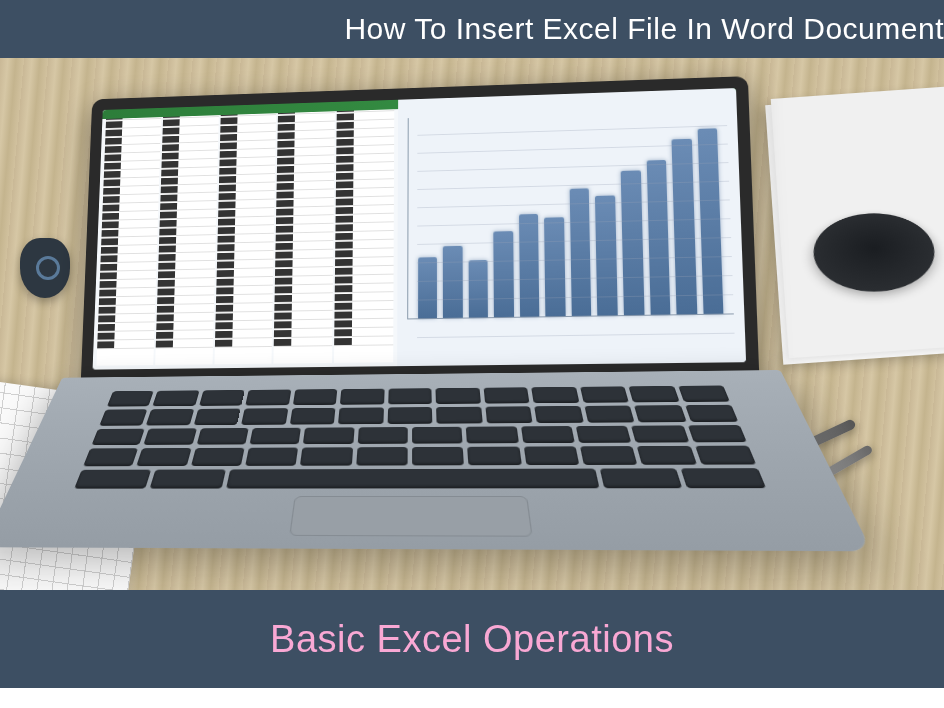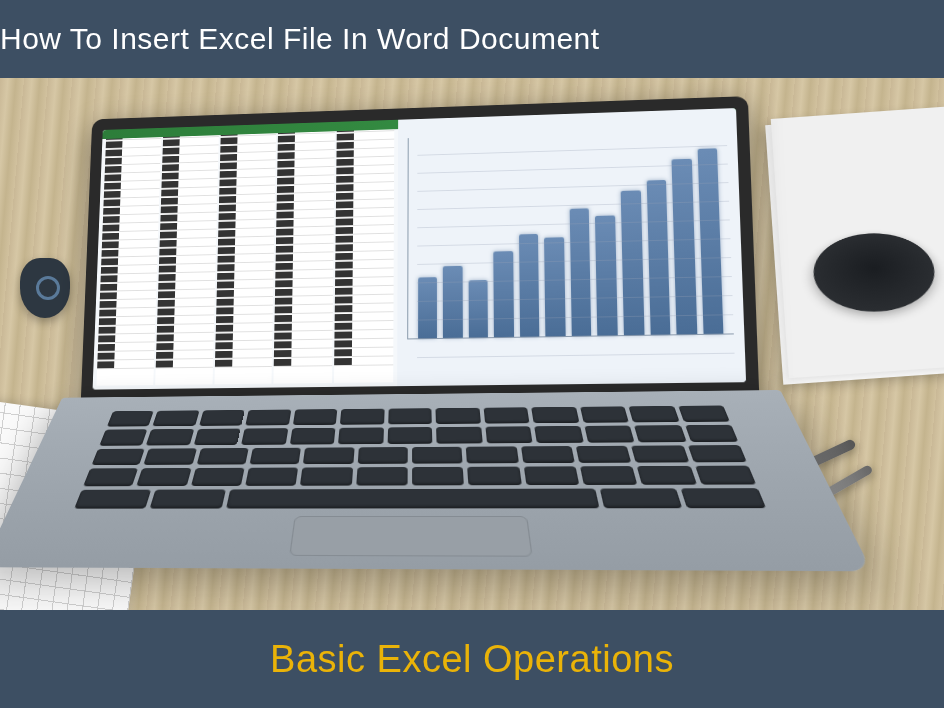--- a/index.html
+++ b/index.html
@@ -10,25 +10,25 @@
     body {
       width: 944px;
       height: 708px;
       font-family: 'Segoe UI', Tahoma, Geneva, Verdana, sans-serif;
       background: #ffffff;
       overflow: hidden;
       position: relative;
     }
     .top-banner {
       width: 100%;
-      height: 78px;
+      height: 58px;
       background: #3d4f63;
       display: flex;
       align-items: center;
-      justify-content: flex-start;
+      justify-content: flex-end;
     }
     .top-banner-text {
       color: #ffffff;
       font-size: 30px;
       font-weight: 500;
       letter-spacing: 0.5px;
     }
     .image-area {
       width: 100%;
       height: 532px;
@@ -277,21 +277,21 @@
     }
     .bottom-banner {
       width: 100%;
       height: 98px;
       background: #3d4f63;
       display: flex;
       align-items: center;
       justify-content: center;
     }
     .bottom-banner-text {
-      color: #eab308;
+      color: #f9a8d4;
       font-size: 38px;
       font-weight: 400;
       letter-spacing: 0.5px;
     }
   </style>
 </head>
 <body>
 
 <div class="top-banner">
   <div class="top-banner-text">How To Insert Excel File In Word Document</div>

